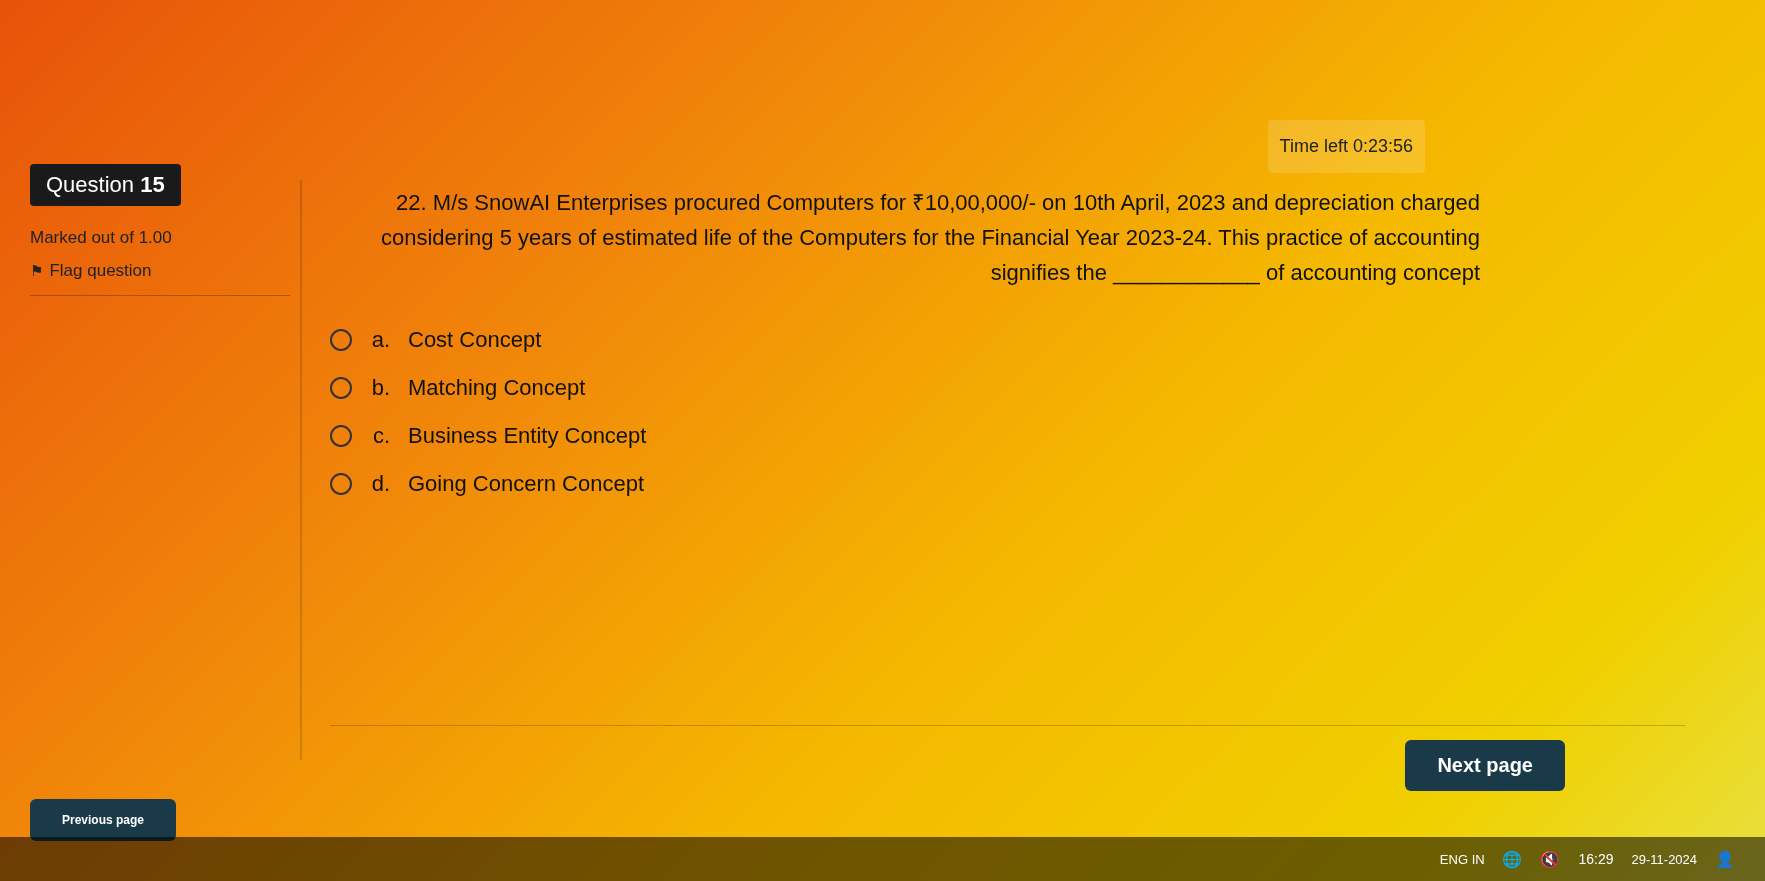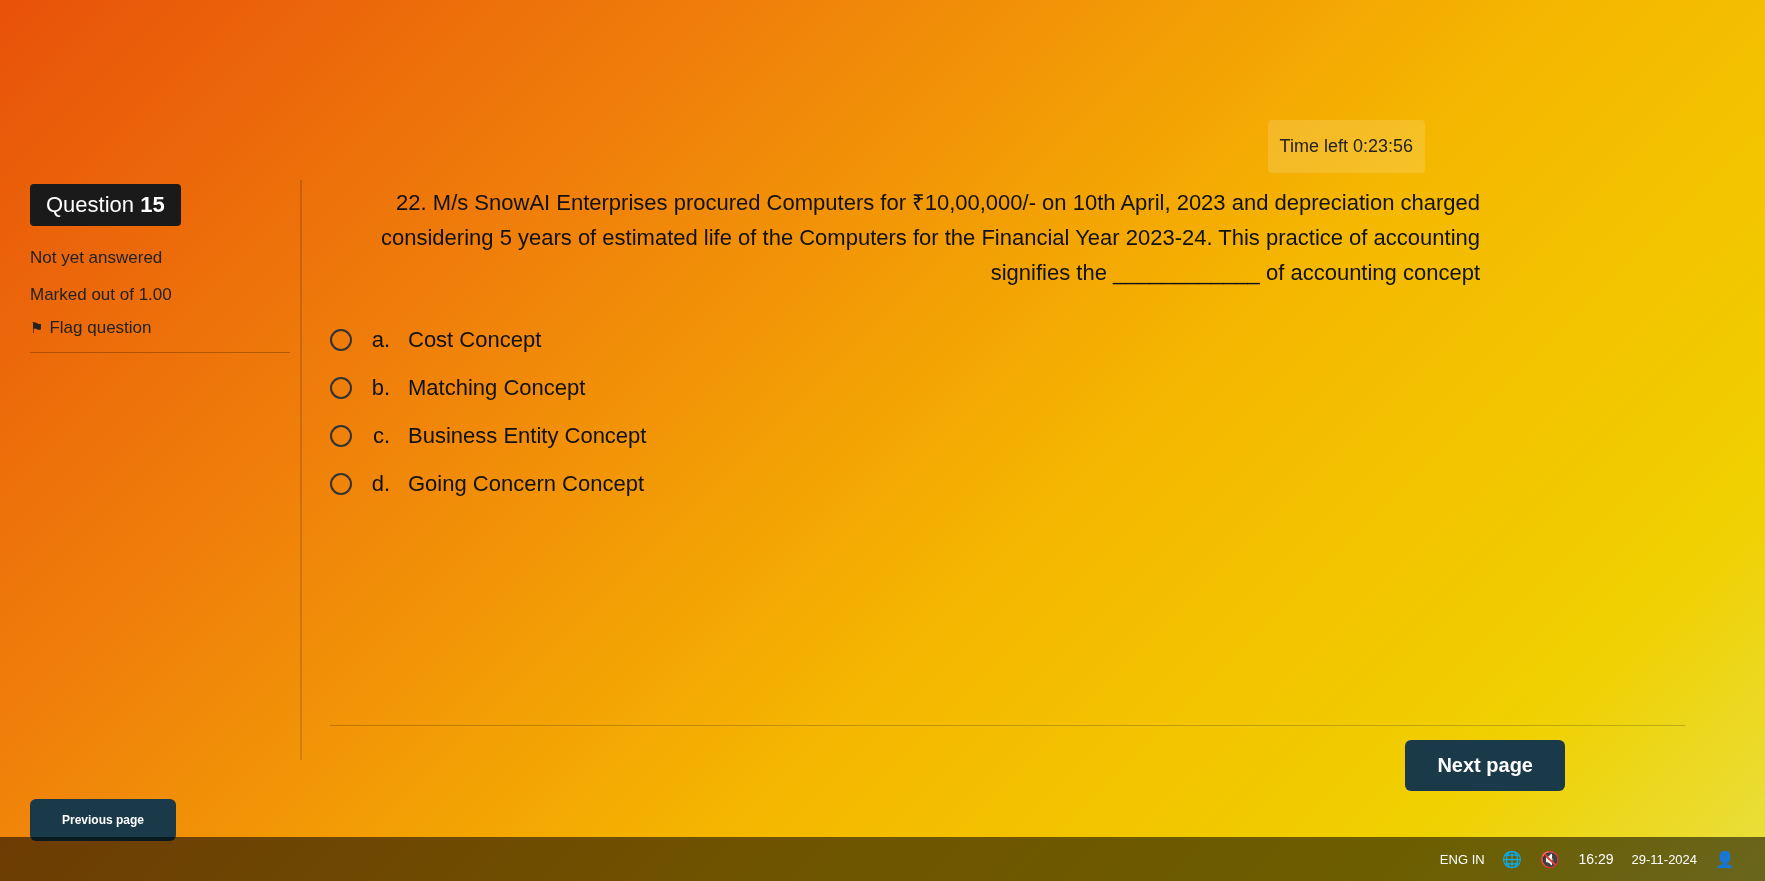--- a/index.html
+++ b/index.html
@@ -20,21 +20,21 @@
       color: #222;
       font-size: 18px;
       font-weight: 400;
       background: rgba(255,255,255,0.15);
       padding: 16px 12px;
       border-radius: 4px;
     }
 
     .sidebar {
       position: absolute;
-      top: 184px;
+      top: 164px;
       left: 30px;
       width: 260px;
     }
 
     .question-label {
       background: #1a1a1a;
       color: #fff;
       font-size: 22px;
       font-weight: bold;
       padding: 8px 16px;
@@ -215,21 +215,20 @@
 </head>
 <body>
 
 <div class="time-left">Time left 0:23:56</div>
 
 <div class="sidebar">
   <div class="question-label">
     <span>Question</span>
     <strong>15</strong>
   </div>
-  <div class="sidebar-info">Not yet answered</div>
   <div class="sidebar-info">Marked out of 1.00</div>
   <div class="flag-question">
     <span class="flag-icon">⚑</span>
     <span>Flag question</span>
   </div>
   <div class="sidebar-divider"></div>
 </div>
 
 <div class="divider-v"></div>
 

